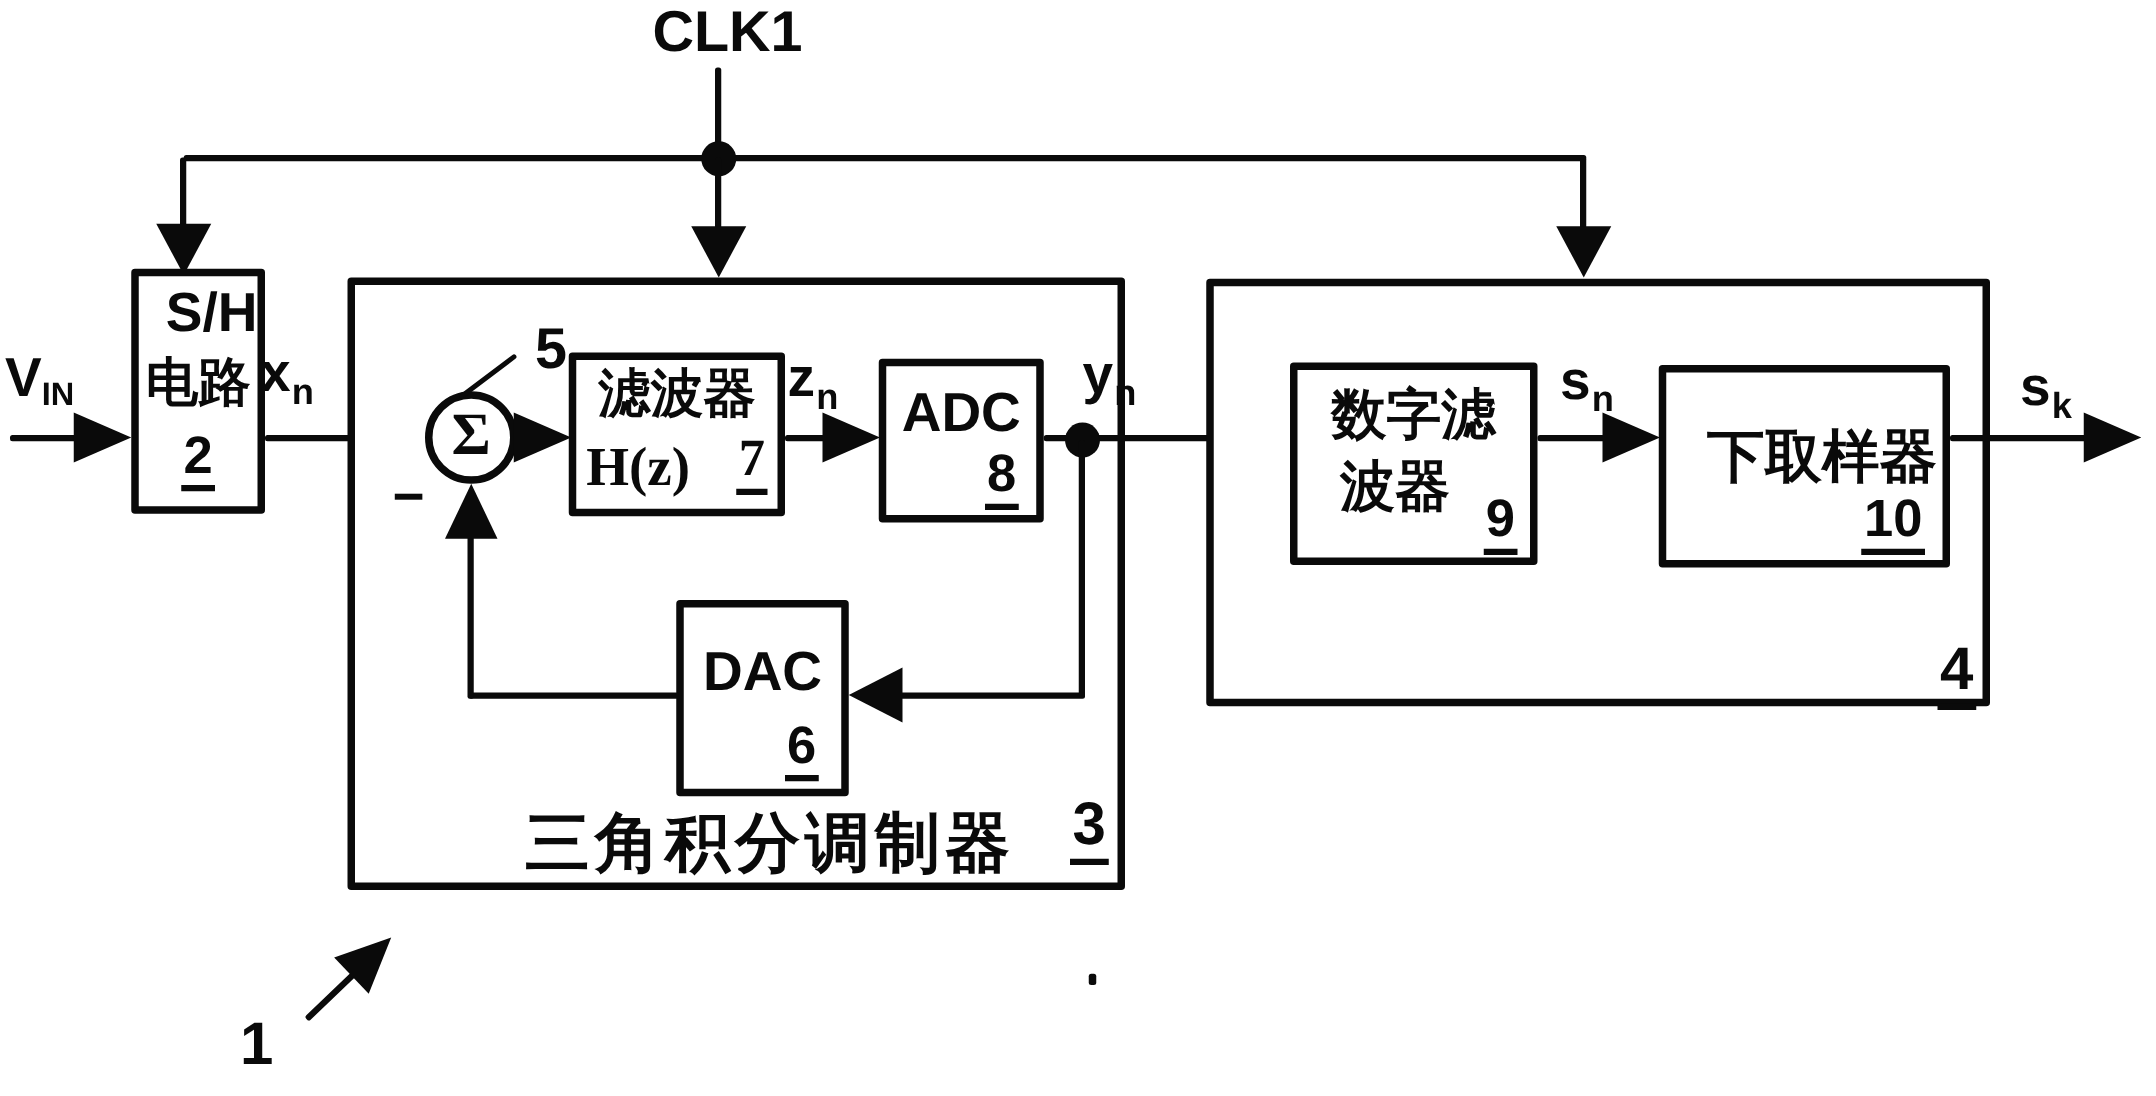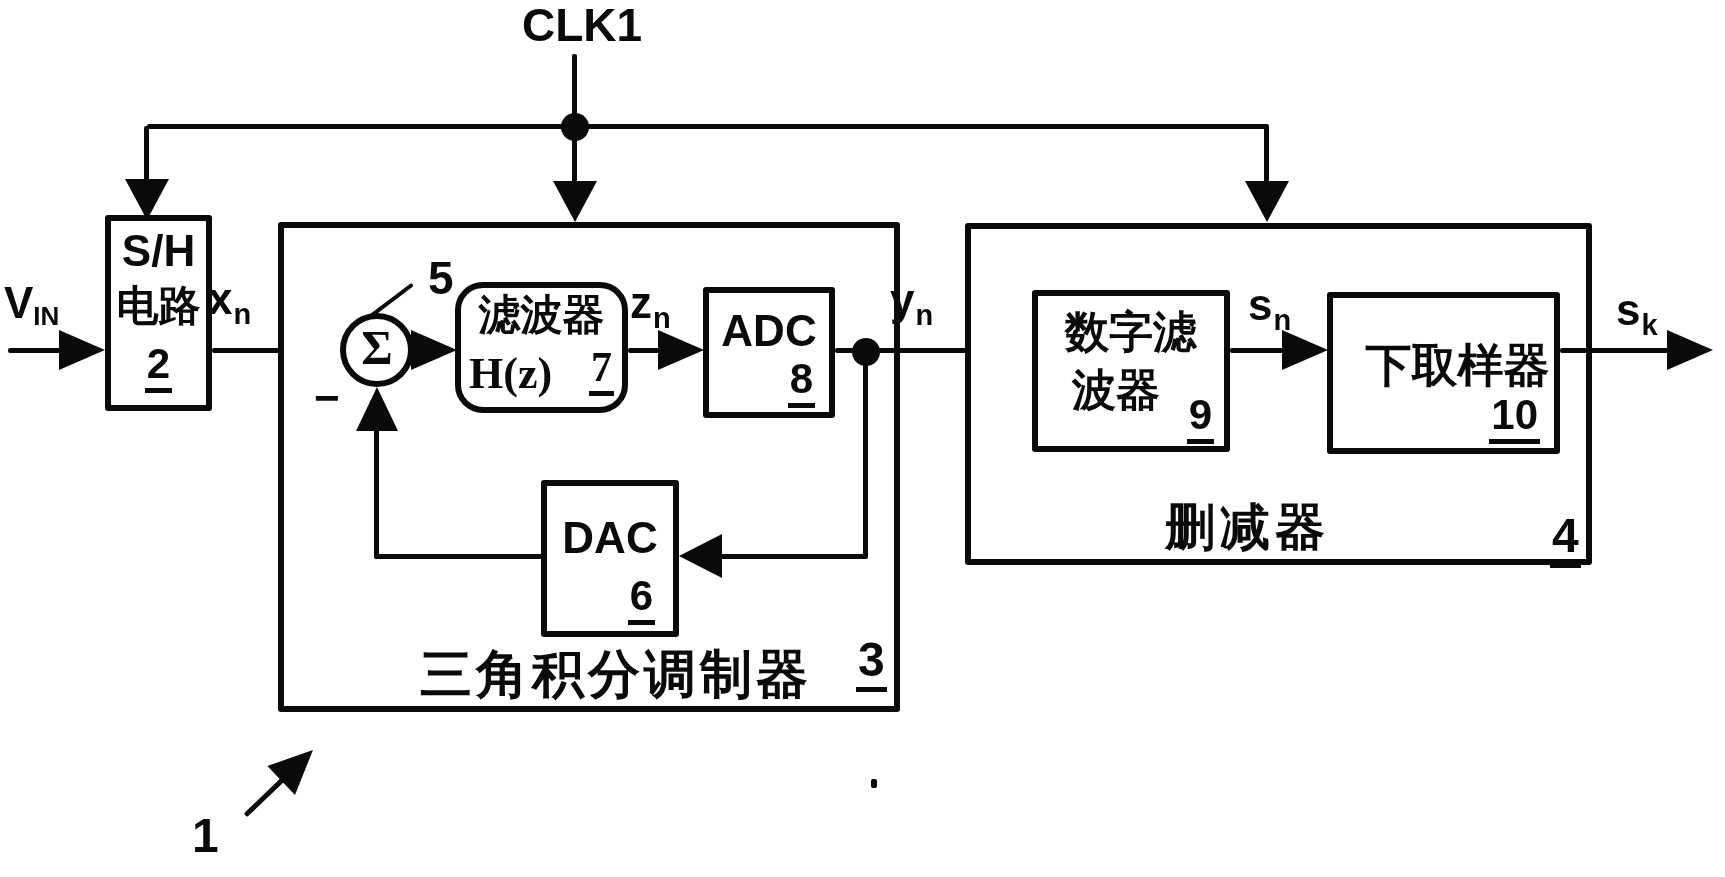--- a/index.html
+++ b/index.html
@@ -60,21 +60,21 @@
   <div class="wire" style="left:1264px; top:126px; width:5px; height:58px;"></div>
   <div class="ah d" style="left:1245px; top:181px;"></div>
 
   <div class="lbl sig" style="left:4px; top:281px;">
     <span>V</span><span class="subcaps">IN</span>
   </div>
   <div class="wire" style="left:8px; top:348px; width:58px; height:5px;"></div>
   <div class="ah r" style="left:59px; top:330px;"></div>
 
   <div class="box" style="left:105px; top:215px; width:95px; height:184px;">
-    <div class="boxline" style="top:8px; font-size:44px; font-weight:700;">S/H</div>
+    <div class="boxline" style="top:8px; font-size:44px; font-weight:700;text-align:right;">S/H</div>
     <div class="boxline cjk" style="top:64px; font-size:42px;">电路</div>
     <div class="boxline" style="top:122px;">
       <span class="refnum">2</span>
     </div>
   </div>
 
   <div class="lbl sig" style="left:208px; top:277px;">
     <span>x</span><span class="sub">n</span>
   </div>
   <div class="wire" style="left:212px; top:348px; width:92px; height:5px;"></div>
@@ -87,21 +87,21 @@
   </div>
 
   <div class="sigma-circle">
     <span class="glyph">Σ</span>
   </div>
   <div class="rot wire" style="left:368px; top:316px; width:56px; height:4px; transform:rotate(-37deg);"></div>
   <div class="lbl num" style="left:428px; top:255px; font-size:46px;">5</div>
   <div class="lbl num" style="left:314px; top:376px; font-size:44px;">−</div>
   <div class="ah r" style="left:411px; top:330px;"></div>
 
-  <div class="box" style="left:455px; top:282px; width:161px; height:119px;border-radius:28px;">
+  <div class="box" style="left:455px; top:282px; width:161px; height:119px;">
     <div class="boxline cjk" style="top:6px; font-size:42px;">滤波器</div>
     <div class="lbl serif" style="left:8px; top:60px; font-size:44px; font-weight:700;">H(z)</div>
     <div class="lbl" style="right:8px; top:58px;">
       <span class="refnum serif">7</span>
     </div>
   </div>
 
   <div class="lbl sig" style="left:630px; top:281px;">
     <span>z</span><span class="sub">n</span>
   </div>
@@ -111,41 +111,40 @@
   <div class="box" style="left:703px; top:287px; width:120px; height:119px;">
     <div class="boxline" style="top:16px; font-size:44px; font-weight:700;">ADC</div>
     <div class="lbl" style="right:14px; bottom:4px;">
       <span class="refnum">8</span>
     </div>
   </div>
 
   <div class="wire" style="left:835px; top:348px; width:157px; height:5px;"></div>
   <div class="dot" style="left:852px; top:338px;"></div>
   <div class="ah r" style="left:988px; top:330px;"></div>
-  <div class="lbl sig" style="left:890px; top:278px;">
+  <div class="lbl sig" style="left:866px; top:278px;">
     <span>y</span><span class="sub">n</span>
   </div>
 
   <div class="wire" style="left:863px; top:352px; width:5px; height:206px;"></div>
   <div class="wire" style="left:718px; top:554px; width:150px; height:5px;"></div>
   <div class="ah l" style="left:679px; top:534px;"></div>
 
   <div class="box" style="left:541px; top:480px; width:126px; height:145px;">
     <div class="boxline" style="top:30px; font-size:44px; font-weight:700;">DAC</div>
     <div class="lbl" style="right:18px; bottom:6px;">
       <span class="refnum">6</span>
     </div>
   </div>
 
   <div class="wire" style="left:375px; top:554px; width:168px; height:5px;"></div>
   <div class="wire" style="left:374px; top:428px; width:5px; height:131px;"></div>
   <div class="ah u" style="left:356px; top:387px;"></div>
 
   <div class="box" style="left:965px; top:223px; width:615px; height:330px;"></div>
-  <div class="lbl cjk" style="left:1165px; top:494px; font-size:50px; letter-spacing:5px;">删减器</div>
   <div class="lbl" style="left:1550px; top:512px;">
     <span class="refnum" style="font-size:48px;">4</span>
   </div>
 
   <div class="box" style="left:1032px; top:290px; width:186px; height:150px;">
     <div class="boxline cjk" style="top:14px; font-size:44px;">数字滤</div>
     <div class="boxline cjk" style="top:72px; font-size:44px; left:-30px;">波器</div>
     <div class="lbl" style="right:10px; bottom:2px;">
       <span class="refnum">9</span>
     </div>

